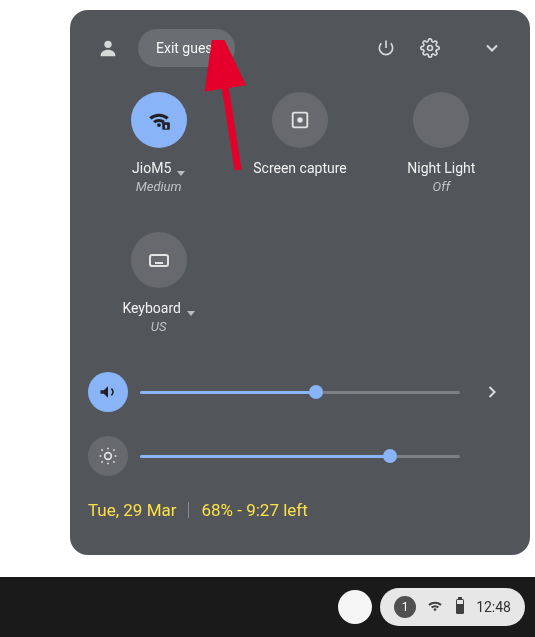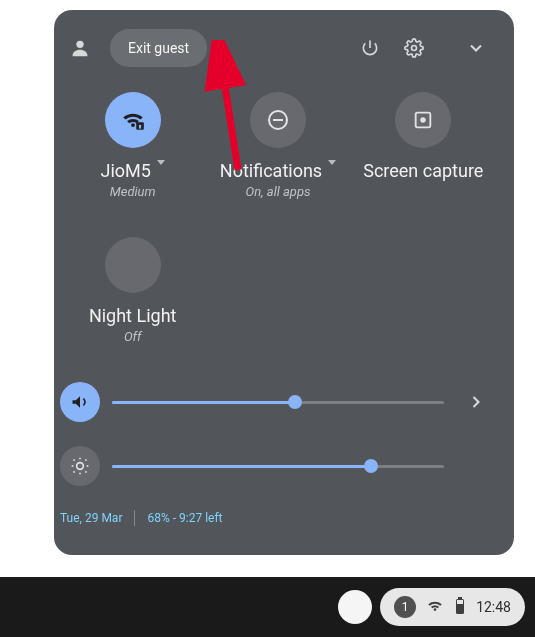--- a/index.html
+++ b/index.html
@@ -3,26 +3,26 @@
 <meta charset="utf-8">
 <style>
   * { box-sizing: border-box; margin: 0; padding: 0; }
   body {
     width: 535px; height: 637px;
     background: #fff;
     font-family: "Roboto", "Helvetica Neue", Arial, sans-serif;
     position: relative; overflow: hidden;
   }
   .panel {
-    position: absolute; left: 54px; top: 10px;
+    position: absolute; left: 70px; top: 10px;
     width: 460px; height: 545px;
     background: #52555a;
     border-radius: 18px;
     color: #e0e0e0;
-    padding: 18px 18px 14px 6px;
+    padding: 18px 18px 14px 18px;
   }
   .toprow { display: flex; align-items: center; gap: 4px; }
   .iconbtn {
     width: 40px; height: 40px; border-radius: 50%;
     display: inline-flex; align-items: center; justify-content: center;
     color: #d6d8da;
   }
   .pill {
     height: 38px; padding: 0 18px; border-radius: 19px;
     background: rgba(255,255,255,0.14);
@@ -39,21 +39,21 @@
   }
   .tile { display: flex; flex-direction: column; align-items: center; text-align: center; }
   .tile-icon {
     width: 56px; height: 56px; border-radius: 50%;
     display: flex; align-items: center; justify-content: center;
     background: rgba(255,255,255,0.12);
     color: #e3e3e3;
     margin-bottom: 12px;
   }
   .tile-icon.active { background: #8ab4f8; color: #202124; }
-  .tile-label { font-size: 18px; color: #f1f1f1; display: inline-flex; align-items: flex-start; gap: 6px; }
+  .tile-label { font-size: 14px; color: #f1f1f1; display: inline-flex; align-items: flex-end; gap: 6px; }
   .caret::after {
     content: ""; display: inline-block;
     border-left: 4px solid transparent; border-right: 4px solid transparent;
     border-top: 5px solid #b9bcc0;
   }
   .tile-sub { font-size: 13px; color: #bfc2c6; margin-top: 3px; font-style: italic; }
 
   .sliders { margin-top: 38px; }
   .srow { display: flex; align-items: center; gap: 12px; margin-bottom: 24px; }
   .srow .roundbtn {
@@ -61,21 +61,21 @@
     display: flex; align-items: center; justify-content: center;
     background: rgba(255,255,255,0.12); color: #e3e3e3;
   }
   .srow .roundbtn.blue { background: #8ab4f8; color: #202124; }
   .slider { position: relative; flex: 1; height: 16px; display: flex; align-items: center; }
   .track { position: absolute; left: 0; right: 0; height: 3px; background: rgba(255,255,255,0.25); border-radius: 2px; }
   .fill { position: absolute; left: 0; height: 3px; background: #8ab4f8; border-radius: 2px; }
   .thumb { position: absolute; width: 14px; height: 14px; background: #8ab4f8; border-radius: 50%; transform: translate(-50%,0); }
   .chev { width: 40px; height: 40px; display: flex; align-items: center; justify-content: center; color: #d6d8da; }
 
-  .footer { margin-top: 6px; display: flex; align-items: center; font-size: 12px; color: #7dd3fc; }
+  .footer { margin-top: 6px; display: flex; align-items: center; font-size: 17px; color: #fde047; }
   .footer .sep { width: 1px; height: 16px; background: rgba(255,255,255,0.3); margin: 0 12px; }
 
   
   .taskbar {
     position: absolute; left: 0; right: 0; bottom: 0; height: 60px;
     background: #1a1a1a;
   }
   .tb-right {
     position: absolute; right: 10px; top: 50%; transform: translateY(-50%);
     display: flex; align-items: center; gap: 8px;
@@ -141,52 +141,55 @@
             <rect x="17.5" y="18.5" width="2" height="1.4" fill="#8ab4f8"></rect>
           </svg>
       </div>
       <div class="tile-label caret">
           <span>JioM5</span>
         </div>
       <div class="tile-sub">Medium</div>
     </div>
     <div class="tile">
       <div class="tile-icon">
-        <svg width="24" height="24" viewBox="0 0 24 24" fill="none" stroke="currentColor" stroke-width="2">
-            <circle cx="12" cy="12" r="9"></circle>
-            <line x1="7" y1="12" x2="17" y2="12"></line>
-          </svg>
-      </div>
-      <div class="tile-label caret">
-          <span>Notifications</span>
-        </div>
-      <div class="tile-sub">On, all apps</div>
-    </div>
-    <div class="tile">
-      <div class="tile-icon">
         <svg width="22" height="22" viewBox="0 0 24 24" fill="none" stroke="currentColor" stroke-width="2">
             <rect x="4" y="4" width="16" height="16" rx="2"></rect>
             <circle cx="12" cy="12" r="3" fill="currentColor" stroke="none"></circle>
           </svg>
       </div>
       <div class="tile-label">
           <span>Screen capture</span>
         </div>
       <div class="tile-sub"></div>
     </div>
     <div class="tile">
       <div class="tile-icon">
         <svg width="22" height="22" viewBox="0 0 24 24" fill="currentColor">
             <path d="M12 3a9 9 0 1 0 0 18 9 9 0 0 1 0-18z"></path>
           </svg>
       </div>
       <div class="tile-label">
           <span>Night Light</span>
         </div>
       <div class="tile-sub">Off</div>
+    </div>
+    <div class="tile">
+      <div class="tile-icon">
+        <svg width="24" height="24" viewBox="0 0 24 24" fill="none" stroke="currentColor" stroke-width="2">
+            <rect x="3" y="7" width="18" height="11" rx="2"></rect>
+            <line x1="7" y1="11" x2="7" y2="11"></line>
+            <line x1="11" y1="11" x2="11" y2="11"></line>
+            <line x1="15" y1="11" x2="15" y2="11"></line>
+            <line x1="8" y1="15" x2="16" y2="15"></line>
+          </svg>
+      </div>
+      <div class="tile-label caret">
+          <span>Keyboard</span>
+        </div>
+      <div class="tile-sub">US</div>
     </div>
   </div>
 
   <div class="sliders">
     <div class="srow">
       <div class="roundbtn blue">
         <svg width="20" height="20" viewBox="0 0 24 24" fill="currentColor">
             <path d="M3 10v4h4l5 5V5L7 10H3z"></path>
             <path d="M16 8a5 5 0 0 1 0 8" fill="none" stroke="currentColor" stroke-width="2"></path>
           </svg>

